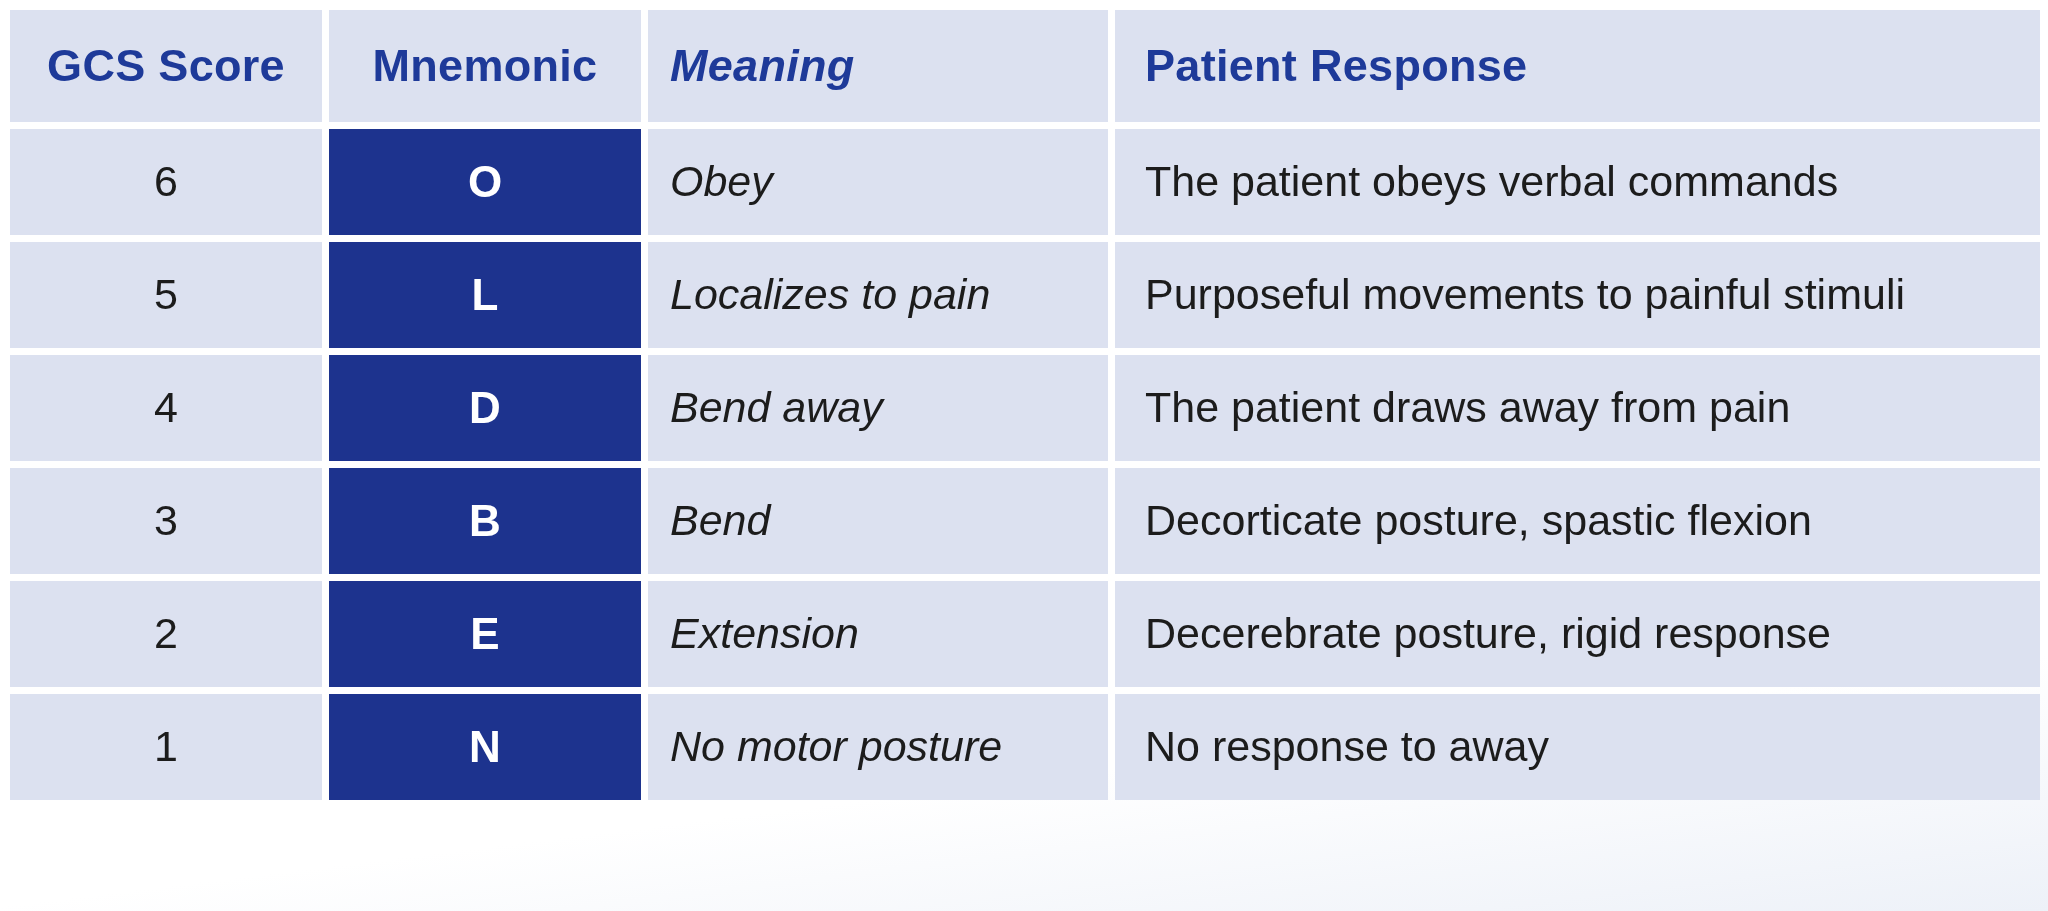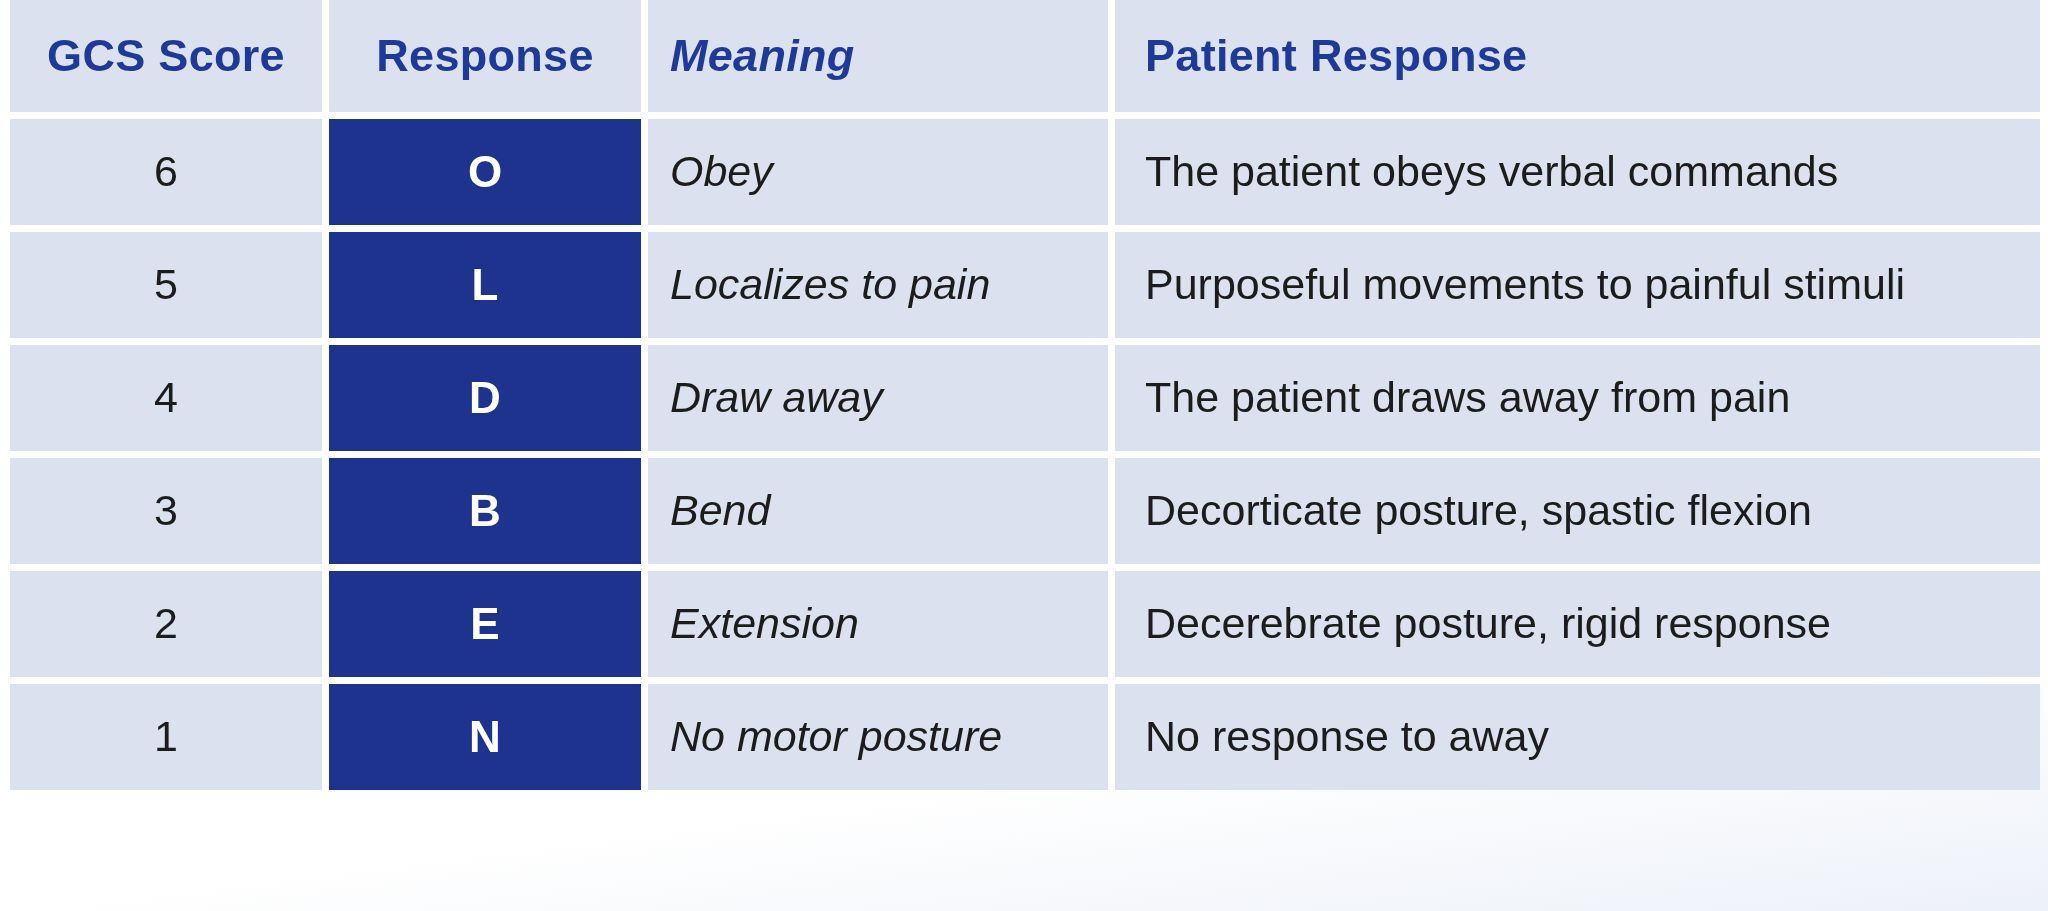--- a/index.html
+++ b/index.html
@@ -2,21 +2,21 @@
 <html><head>
 <meta charset="utf-8">
 <style>
   html,body{margin:0;padding:0;background:#ffffff;}
   .canvas{
     position:relative;width:2048px;height:911px;overflow:hidden;
     background:linear-gradient(173deg,#ffffff 0%,#ffffff 78%,#edf1f8 100%);
     font-family:"Liberation Sans",sans-serif;
   }
   .gcs-table{
-    position:absolute;left:10px;top:0;
+    position:absolute;left:10px;top:10px;
     display:grid;
     grid-template-columns:312px 312px 460px 925px;
     grid-template-rows:112px repeat(6,106px);
     gap:7px;
     border-radius:27px;
   }
   .trow{display:contents;}
   .cell{
     background:#dce1f0;
     display:flex;align-items:center;justify-content:center;
@@ -36,21 +36,21 @@
 </style>
 </head>
 <body>
 
 <div class="canvas">
 
   <div class="gcs-table">
 
     <div class="trow">
       <div class="cell head">GCS Score</div>
-      <div class="cell head">Response</div>
+      <div class="cell head">Mnemonic</div>
       <div class="cell head left">Meaning</div>
       <div class="cell head resp">Patient Response</div>
     </div>
 
     <div class="trow">
       <div class="cell">6</div>
       <div class="cell mnem">O</div>
       <div class="cell left">Obey</div>
       <div class="cell resp">The patient obeys verbal commands</div>
     </div>
@@ -58,21 +58,21 @@
     <div class="trow">
       <div class="cell">5</div>
       <div class="cell mnem">L</div>
       <div class="cell left">Localizes to pain</div>
       <div class="cell resp">Purposeful movements to painful stimuli</div>
     </div>
 
     <div class="trow">
       <div class="cell">4</div>
       <div class="cell mnem">D</div>
-      <div class="cell left">Draw away</div>
+      <div class="cell left">Bend away</div>
       <div class="cell resp">The patient draws away from pain</div>
     </div>
 
     <div class="trow">
       <div class="cell">3</div>
       <div class="cell mnem">B</div>
       <div class="cell left">Bend</div>
       <div class="cell resp">Decorticate posture, spastic flexion</div>
     </div>
 

